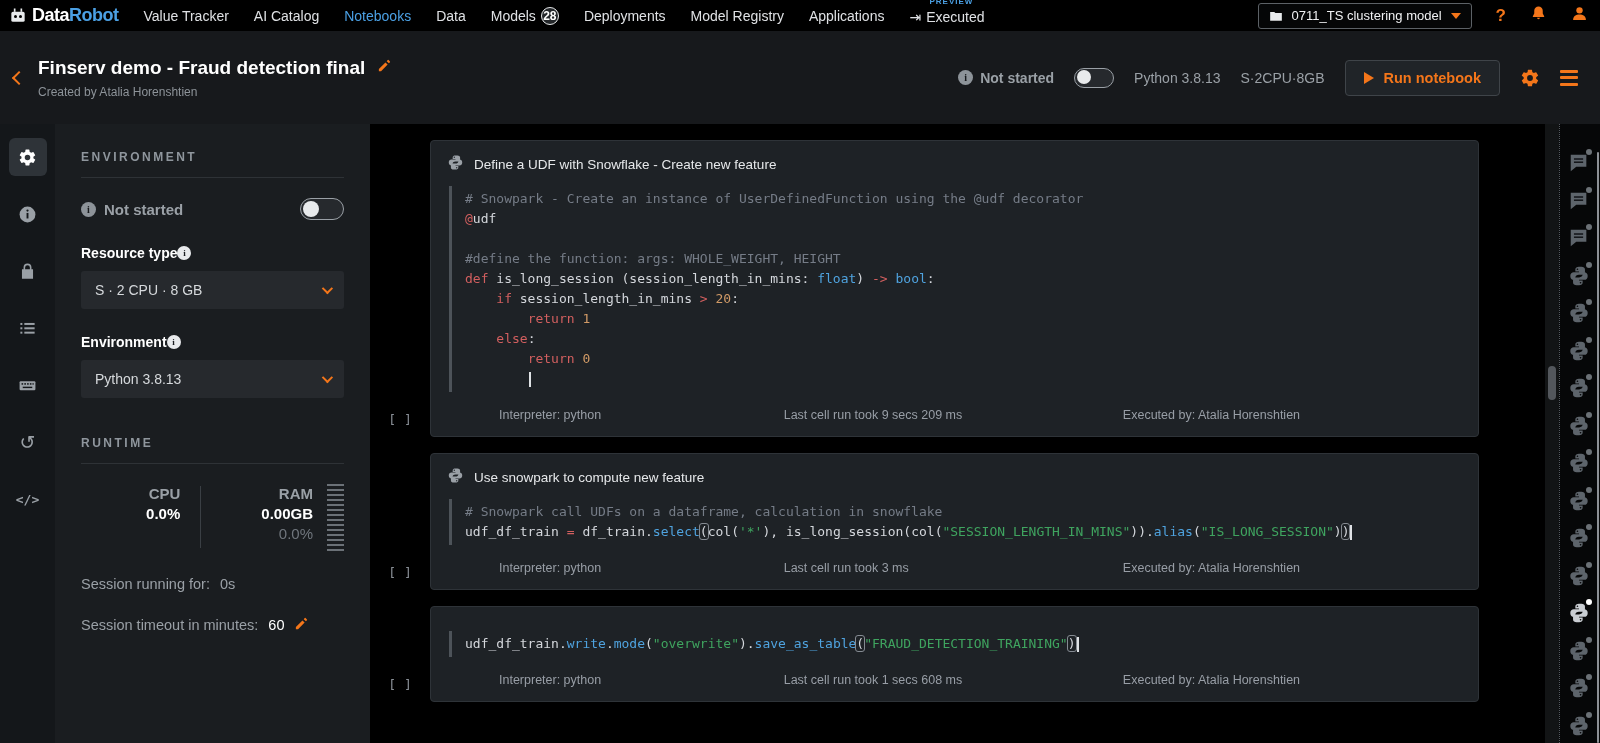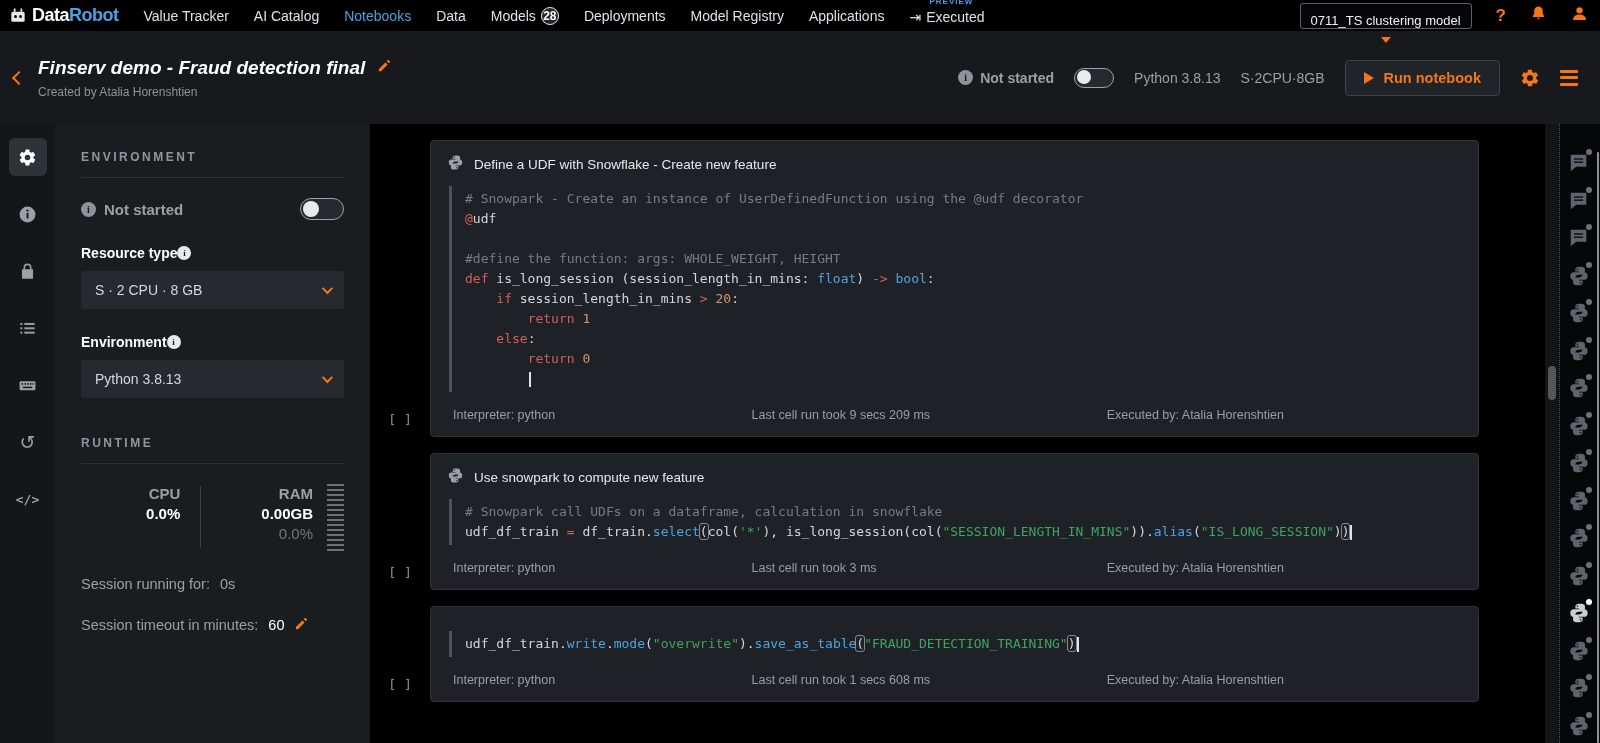--- a/index.html
+++ b/index.html
@@ -11,32 +11,32 @@
   .logo svg { width:20px; height:20px; fill:#e8eaec; }
   .logo-text { font-size:18px; font-weight:bold; letter-spacing:-0.5px; color:#fff; }
   .logo-text .blue { color:#4ba0e4; }
   .nav-item { font-size:14px; color:#dfe1e4; cursor:pointer; white-space:nowrap; display:flex; align-items:center; gap:5px; }
   .nav-item.active { color:#4ba0e4; }
   .badge { display:inline-flex; align-items:center; justify-content:center; width:18px; height:18px; border-radius:50%; background:#24272a; border:1.5px solid #e8eaec; font-size:12px; font-weight:bold; color:#fff; }
   .workbench { position:relative; padding-top:2px; }
   .preview { position:absolute; top:-10px; left:20px; font-size:8px; font-weight:bold; letter-spacing:1px; color:#4ba0e4; }
   .wb-icon { font-size:14px; color:#dfe1e4; }
   .nav-right { margin-left:auto; display:flex; align-items:center; gap:24px; }
-  .project-box { display:flex; align-items:center; gap:9px; height:26px; padding:0 10px; border:1px solid #5c6166; border-radius:3px; background:#050607; cursor:pointer;flex-direction:column; }
+  .project-box { display:flex; align-items:center; gap:9px; height:26px; padding:0 10px; border:1px solid #5c6166; border-radius:3px; background:#050607; cursor:pointer; }
   .project-box svg { width:14px; height:14px; fill:#e8eaec; }
   .project-name { font-size:13px; color:#f0f1f3; white-space:nowrap; }
   .caret-dn { width:0; height:0; border-left:5px solid transparent; border-right:5px solid transparent; border-top:6px solid #f4761a; }
   .q-icon { color:#f4761a; font-size:17px; font-weight:bold; cursor:pointer; }
   .orange-svg svg { width:17px; height:17px; fill:#f4761a; cursor:pointer; }
 
   
   .header { height:93px; background:#17191c; display:flex; align-items:center; padding:0 22px 0 14px; }
   .back { width:10px; height:10px; border-left:2.5px solid #f4761a; border-bottom:2.5px solid #f4761a; transform:rotate(45deg); margin-right:14px; cursor:pointer; flex:0 0 auto; }
   .title-block { display:flex; flex-direction:column; gap:6px; }
-  .title-row { display:flex; align-items:center; gap:12px;font-style:italic; }
+  .title-row { display:flex; align-items:center; gap:12px; }
   .nb-title { font-size:19px; font-weight:bold; color:#fff; }
   .pencil svg { width:15px; height:15px; fill:#f4761a; cursor:pointer; }
   .subtitle { font-size:12px; color:#8d9399; }
   .header-right { margin-left:auto; display:flex; align-items:center; gap:20px; }
   .status-chip { display:flex; align-items:center; gap:7px; font-size:14px; font-weight:bold; color:#9aa0a6; }
   .info-dot { display:inline-flex; align-items:center; justify-content:center; width:15px; height:15px; border-radius:50%; background:#8d9399; color:#17191c; font-size:10px; font-weight:bold; font-family:"Liberation Serif",serif; }
   .toggle { width:40px; height:20px; border:1.5px solid #9aa0a6; border-radius:11px; background:#26292d; position:relative; cursor:pointer; }
   .toggle .knob { position:absolute; left:2px; top:1.5px; width:14px; height:14px; border-radius:50%; background:#e8eaec; }
   .meta-text { font-size:14px; color:#9aa0a6; white-space:nowrap; }
   .run-btn { display:flex; align-items:center; gap:10px; border:1px solid #3f4449; background:#202428; border-radius:4px; padding:9px 18px; cursor:pointer; }
@@ -90,21 +90,21 @@
   .code .line { white-space:pre; min-height:20px; }
   .tk-pl  { color:#d4d7dc; }
   .tk-com { color:#757c87; }
   .tk-kw  { color:#d25f5f; }
   .tk-num { color:#d19a66; }
   .tk-ty  { color:#4fa3df; }
   .tk-fn  { color:#4fa3df; }
   .tk-str { color:#3fa45f; }
   .tk-brm { color:#d4d7dc; outline:1px solid #858b92; border-radius:2px; }
   .tk-cur { display:inline-block; width:2px; height:15px; background:#dfe2e5; vertical-align:middle; margin-left:1px; }
-  .cell-footer { position:relative; height:18px; margin-top:16px; font-size:12.5px; color:#989ea6; }
+  .cell-footer { position:relative; height:18px; margin-top:16px; font-size:12.5px; color:#989ea6;margin-left:46px; }
   .f-int { position:absolute; left:6px; }
   .f-run { position:absolute; left:30%; }
   .f-exec { position:absolute; left:65%; }
 
   .scrollcol { width:14px; background:#121415; position:relative; }
   .thumb { position:absolute; left:3px; top:242px; width:8px; height:34px; border-radius:4px; background:#53575c; cursor:pointer; }
 
   .minimap { width:41px; position:relative; background:#060708; border-left:1px dotted #555a60; }
   .mini { position:absolute; left:8px; width:22px; height:22px; cursor:pointer; }
   .mini svg { width:22px; height:22px; fill:#5d646b; }

